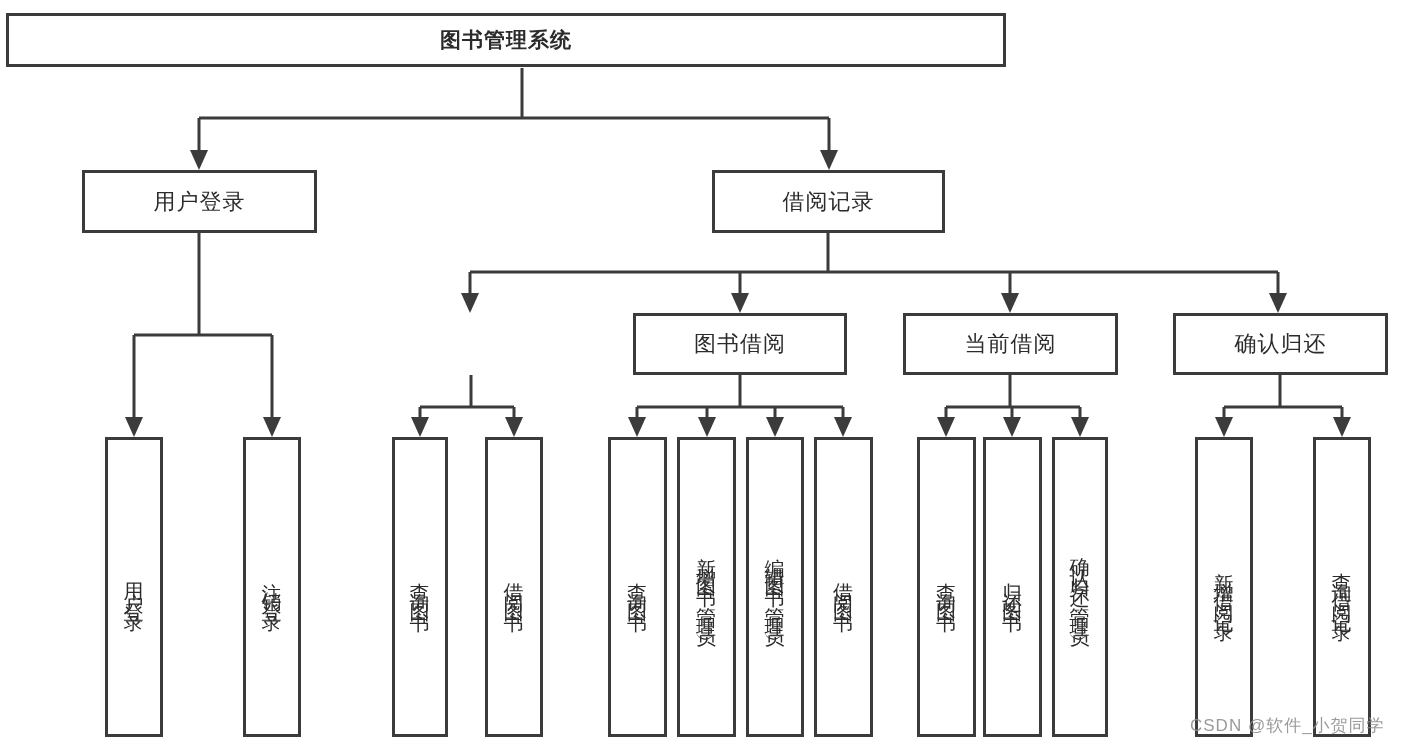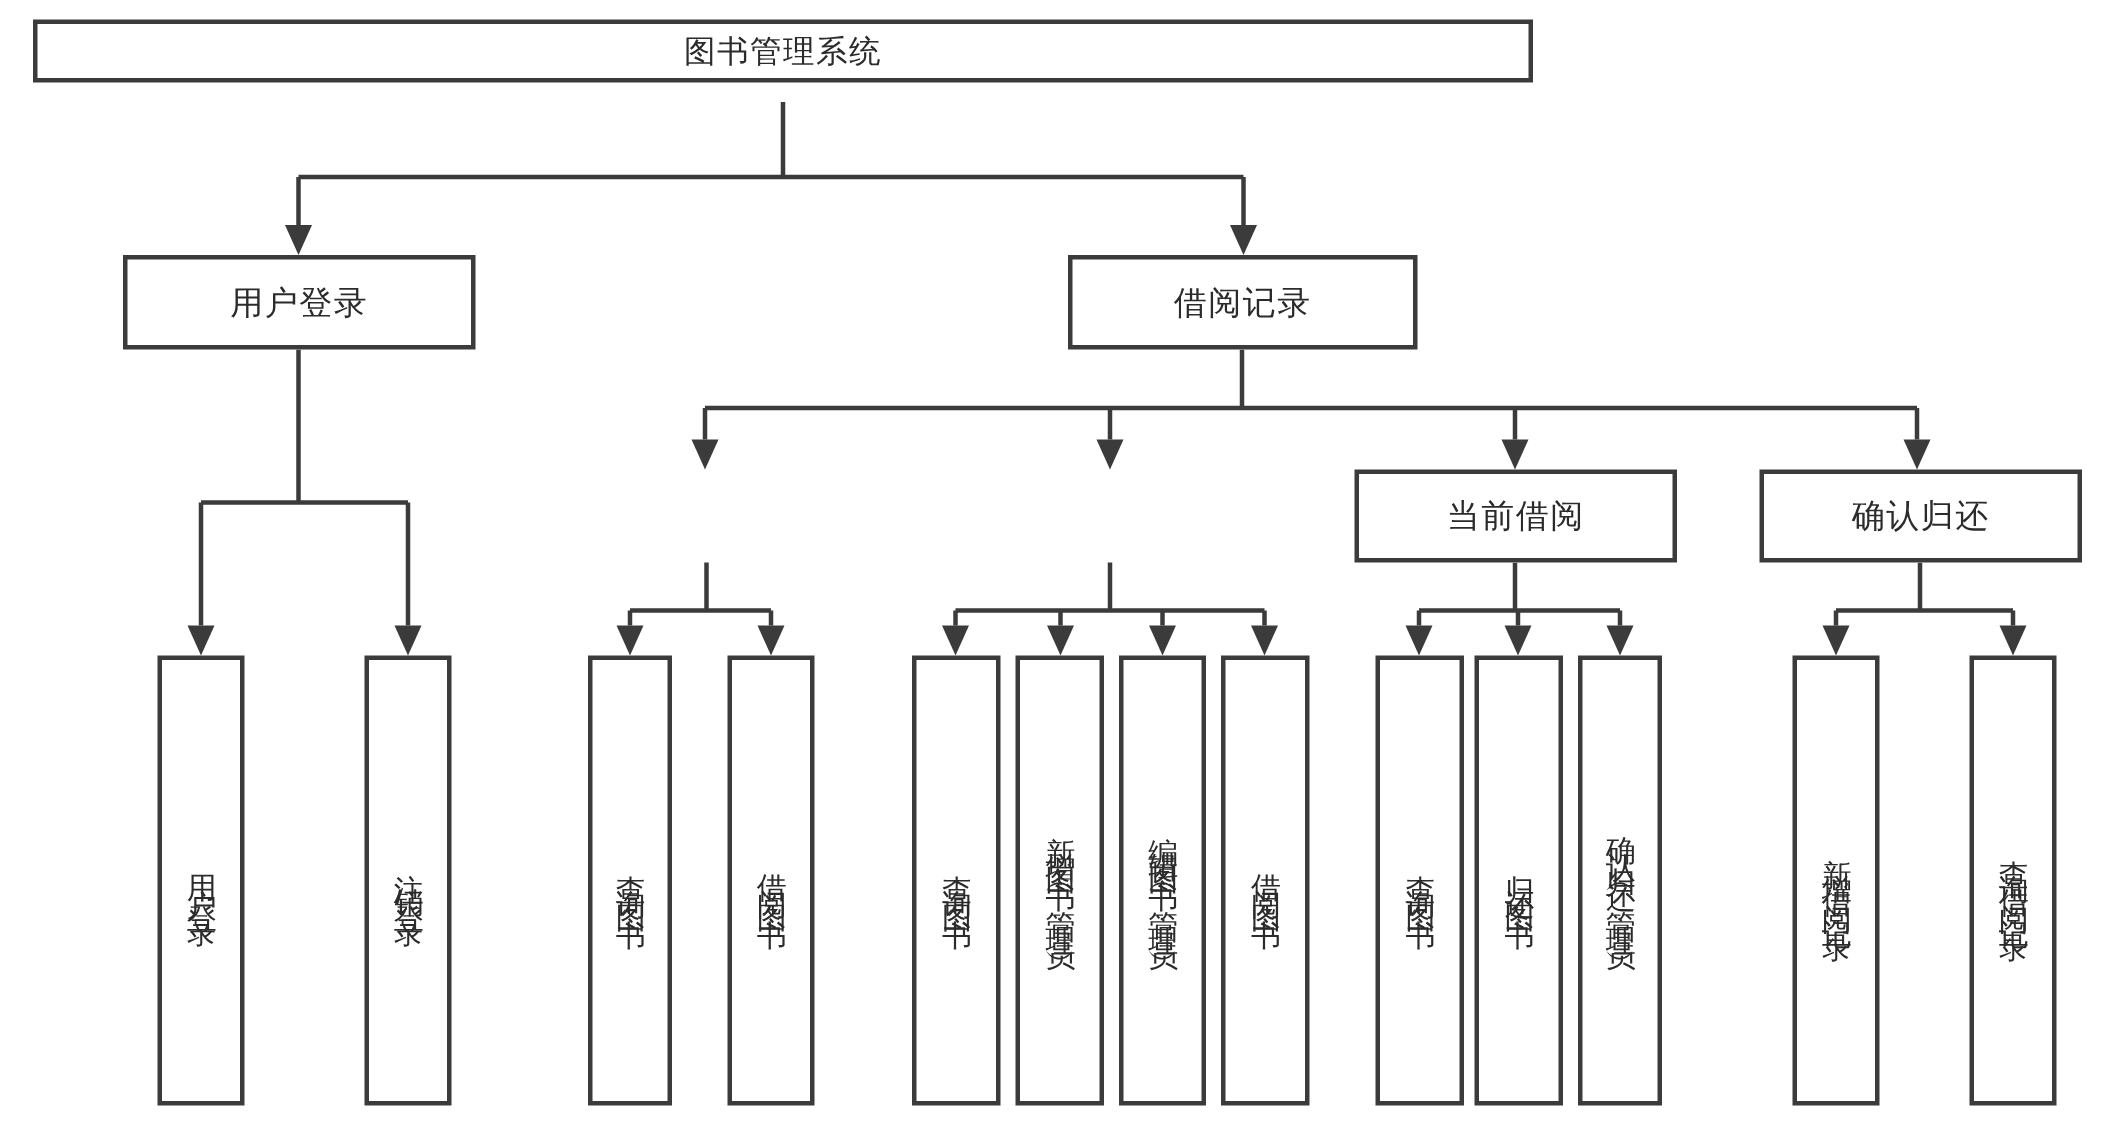--- a/index.html
+++ b/index.html
@@ -76,25 +76,26 @@
       <polygon points="766,417 784,417 775,437"></polygon>
       <polygon points="834,417 852,417 843,437"></polygon>
       <polygon points="937,417 955,417 946,437"></polygon>
       <polygon points="1003,417 1021,417 1012,437"></polygon>
       <polygon points="1071,417 1089,417 1080,437"></polygon>
       <polygon points="1215,417 1233,417 1224,437"></polygon>
       <polygon points="1333,417 1351,417 1342,437"></polygon>
     </g>
   </svg>
 
-  <div class="node h root" style="left:22px; top:13px; width:1000px; height:42px;">图书管理系统</div>
+  <div class="node h root" style="left:6px; top:13px; width:1000px; height:54px;font-weight:bold;">图书管理系统</div>
 
   <div class="node h" style="left:82px; top:170px; width:235px; height:63px;">用户登录</div>
   <div class="node h" style="left:712px; top:170px; width:233px; height:63px;">借阅记录</div>
 
+  <div class="node h" style="left:633px; top:313px; width:214px; height:62px;">图书借阅</div>
   <div class="node h" style="left:903px; top:313px; width:215px; height:62px;text-align:center;">当前借阅</div>
   <div class="node h" style="left:1173px; top:313px; width:215px; height:62px;">确认归还</div>
 
   <div class="node leaf" style="left:105px; width:58px;">
     <span class="vtext">用户登录</span>
   </div>
   <div class="node leaf" style="left:243px; width:58px;">
     <span class="vtext">注销登录</span>
   </div>
 
@@ -128,14 +129,15 @@
     <span class="vtext">确认归还（管理员）</span>
   </div>
 
   <div class="node leaf" style="left:1195px; width:58px;">
     <span class="vtext">新增借阅记录</span>
   </div>
   <div class="node leaf" style="left:1313px; width:58px;">
     <span class="vtext">查询借阅记录</span>
   </div>
 
+  <div class="watermark">CSDN @软件_小贺同学</div>
 
 </div>
 
 </body></html>

